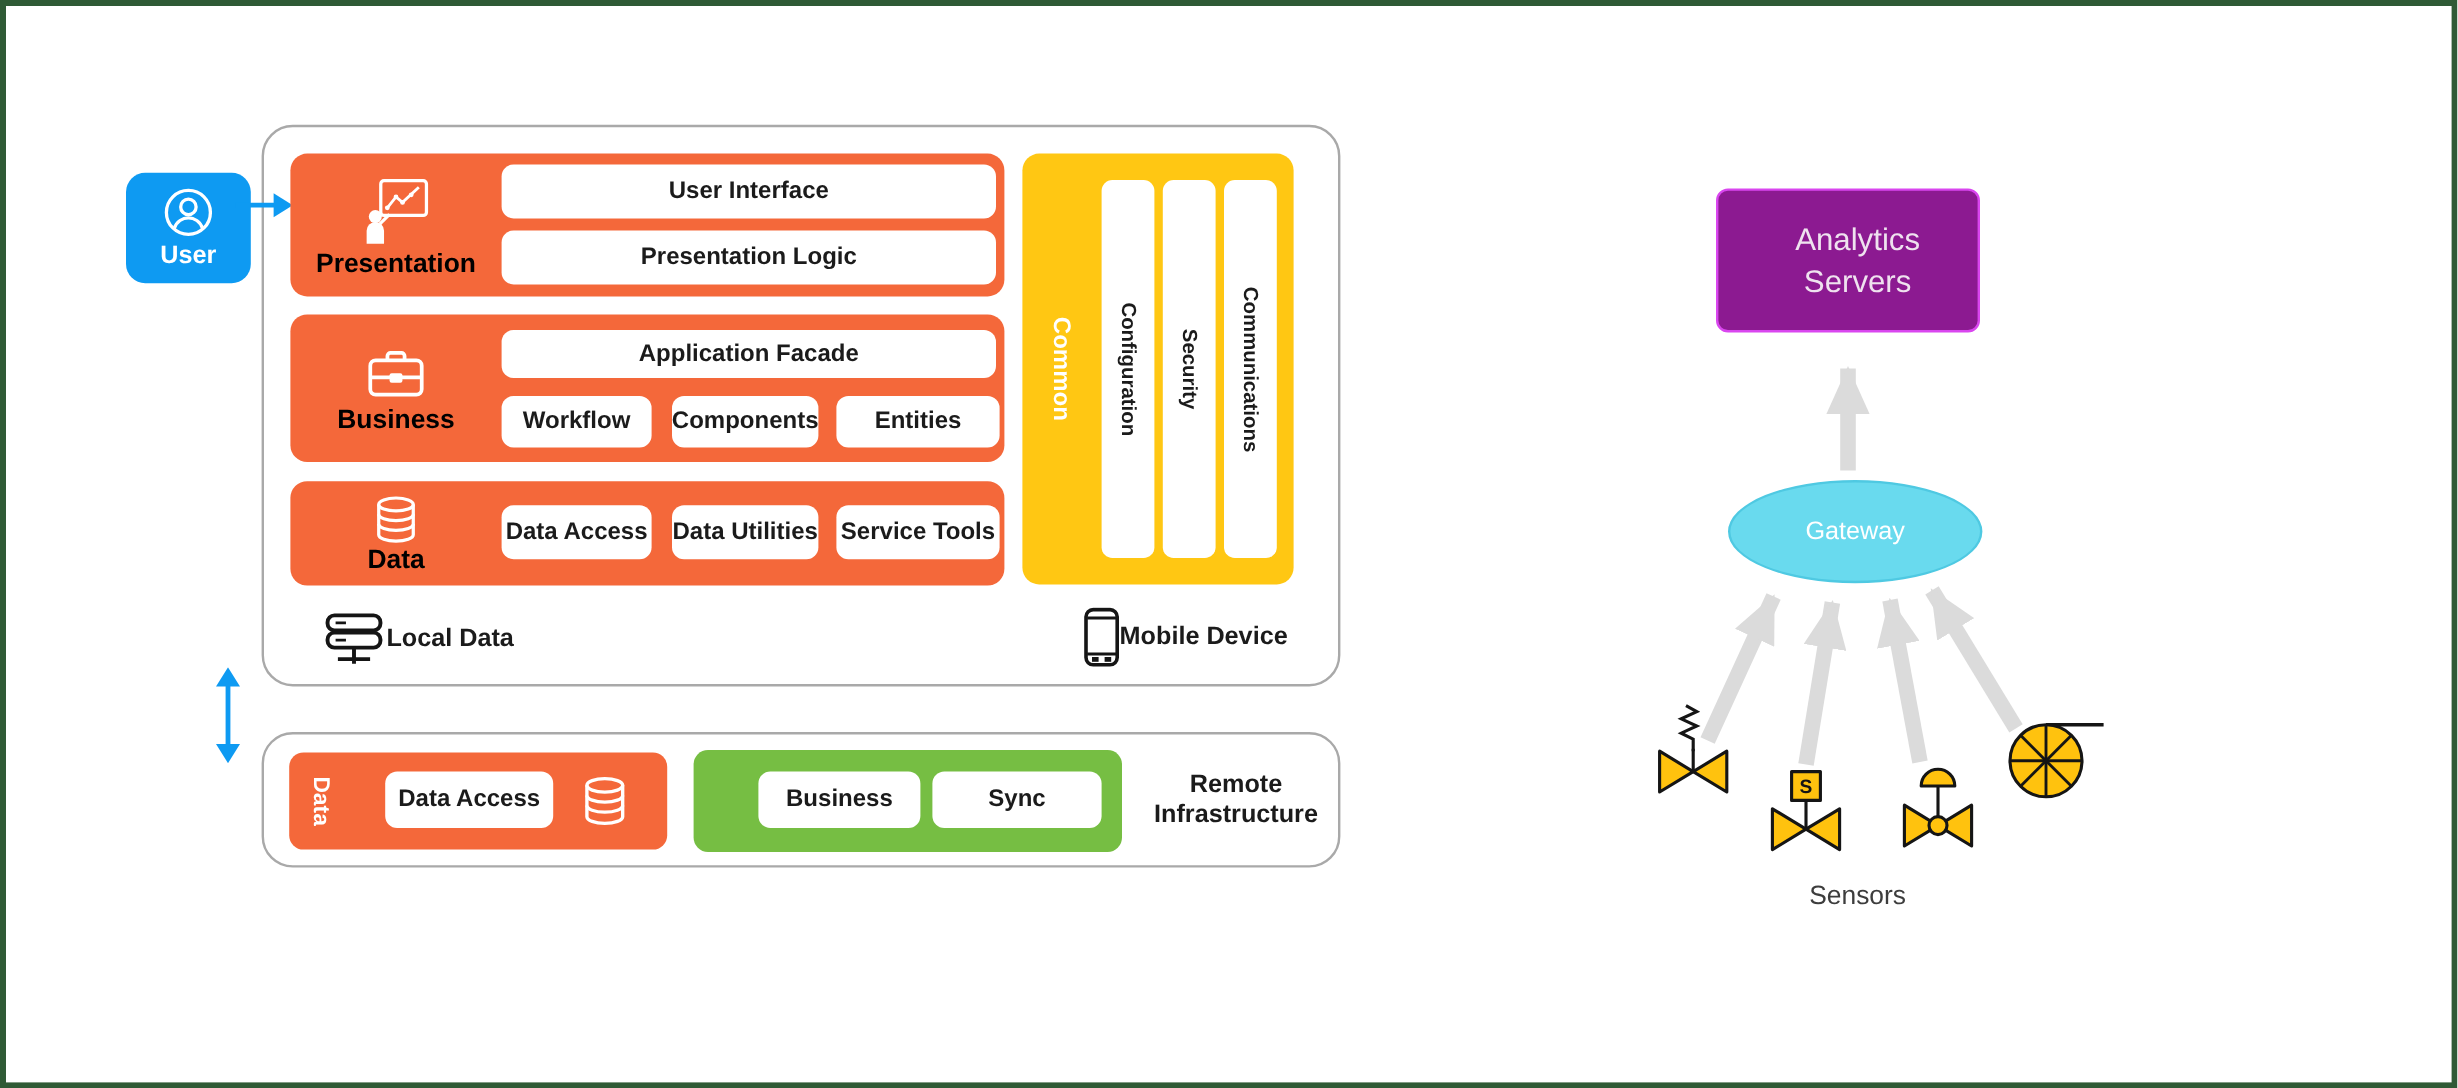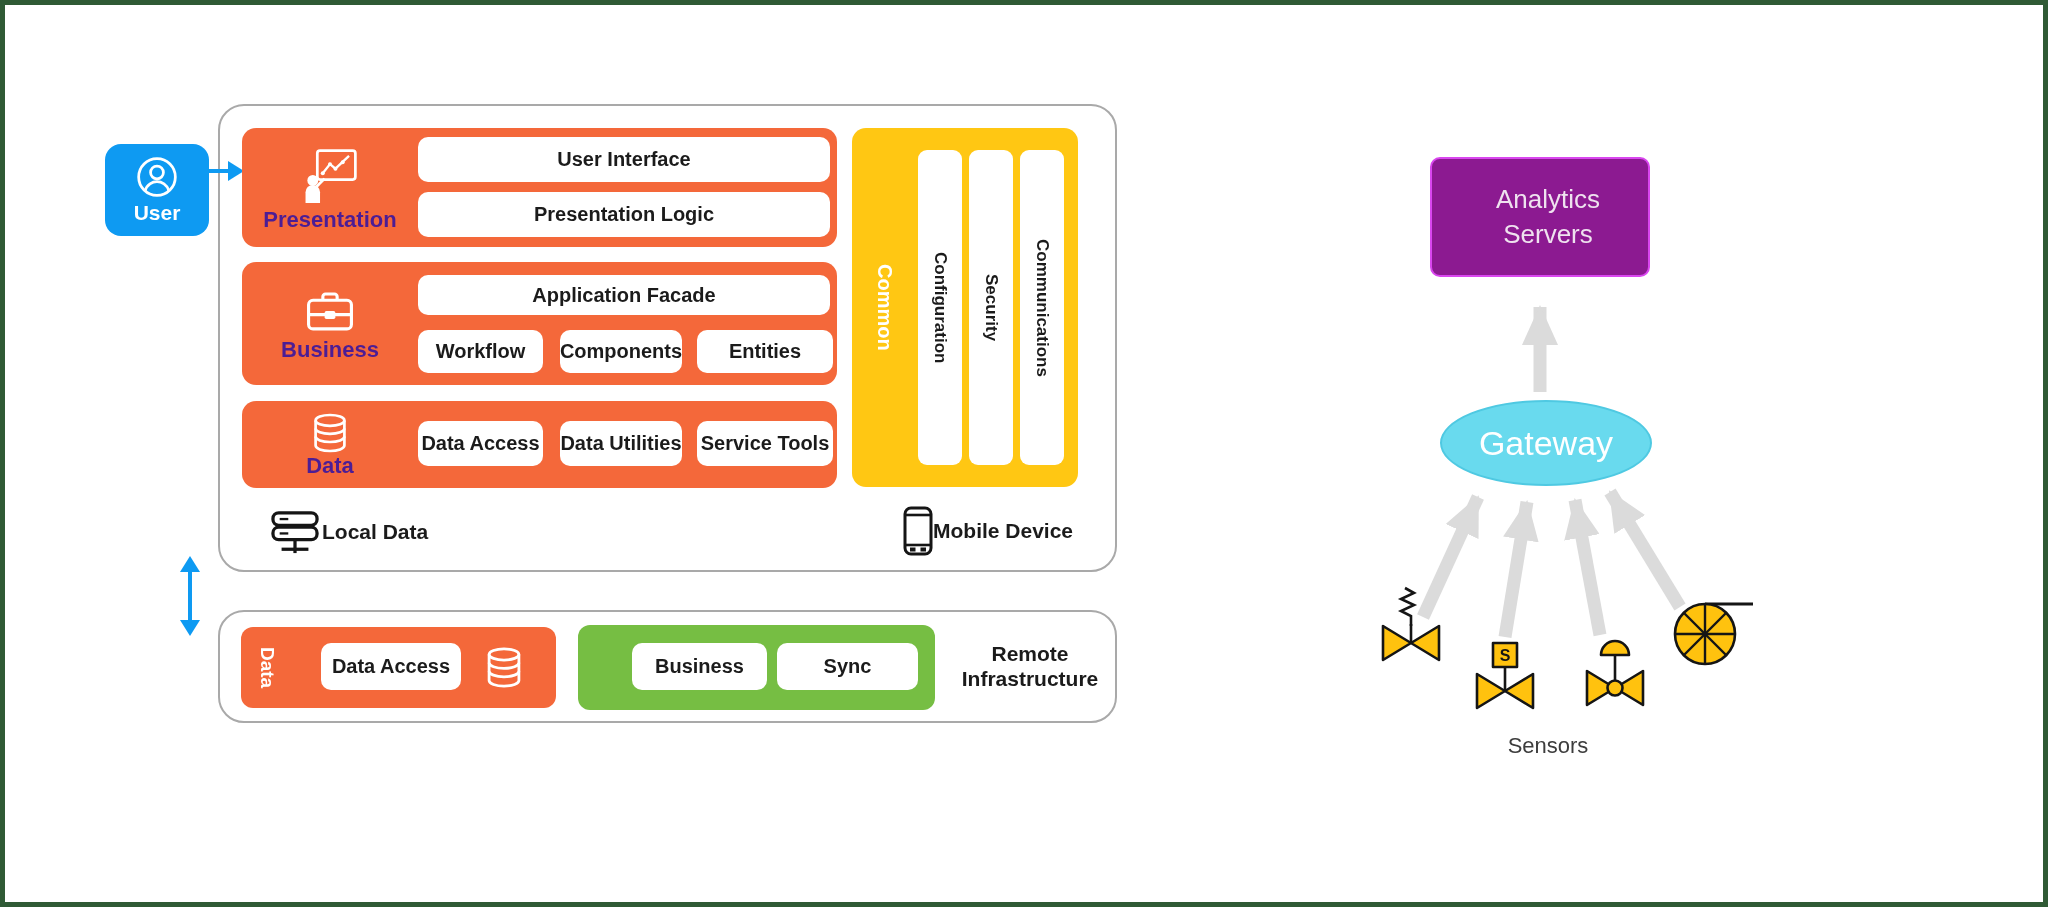--- a/index.html
+++ b/index.html
@@ -12,34 +12,34 @@
   .frame{position:relative;width:2048px;height:907px;background:#fff;overflow:hidden;
          font-family:"Liberation Sans","DejaVu Sans",sans-serif;color:var(--ink);}
   .border-overlay{position:absolute;inset:0;border:5px solid var(--frame_green);pointer-events:none;z-index:60;}
   .abs{position:absolute;box-sizing:border-box;}
   .container{border:2px solid var(--container_border);border-radius:26px;background:#fff;}
   .layer{background:var(--orange);border-radius:14px;position:absolute;box-sizing:border-box;}
   .whitebox{position:absolute;background:#fff;border-radius:10px;display:flex;align-items:center;justify-content:center;
             font-weight:bold;font-size:20px;color:var(--ink);box-sizing:border-box;text-align:center;}
   .side{position:absolute;left:0;top:0;width:176px;height:100%;display:flex;flex-direction:column;
         align-items:center;justify-content:center;gap:4px;}
-  .side .ltxt{color:#4c1d95;font-weight:bold;font-size:22px;line-height:1;}
+  .side .ltxt{color:#000000;font-weight:bold;font-size:22px;line-height:1;}
   .vtext{writing-mode:vertical-rl;display:flex;align-items:center;justify-content:center;text-align:center;}
   .common-box{background:var(--yellow);border-radius:14px;}
   .common-label{color:#fff;font-weight:bold;font-size:20px;}
   .vwhite{position:absolute;background:#fff;border-radius:9px;font-weight:bold;font-size:17px;color:var(--ink);}
   .cap{font-weight:bold;font-size:21px;color:var(--ink);}
   .userbox{background:var(--blue);border-radius:16px;display:flex;flex-direction:column;align-items:center;
            justify-content:center;gap:2px;color:#fff;font-weight:bold;font-size:21px;}
   .greenbox{background:var(--green);border-radius:12px;}
   .analytics{background:var(--purple);border:2px solid #d946ef;border-radius:10px;display:flex;align-items:center;
              justify-content:center;text-align:center;color:#EFE2EF;font-size:26px;line-height:1.35;padding-left:16px;}
   .analytics span{width:150px;}
   .gateway{background:var(--cyan);border:2px solid var(--cyan_border);border-radius:50%;display:flex;align-items:center;
-           justify-content:center;color:#fff;font-size:34px;}
+           justify-content:center;color:#fff;font-size:21px;}
   .sensors-label{font-size:22px;color:#3D3D3D;text-align:center;}
   .remote-cap{font-weight:bold;font-size:21px;line-height:1.2;text-align:center;color:var(--ink);}
   svg{display:block;}
   .stroke-w{stroke:#fff;fill:none;}
   .stroke-k{stroke:#151515;fill:none;}
   .fill-w{fill:#fff;}
   .sensor{fill:var(--sensor_yellow);stroke:#151515;stroke-width:2.6;stroke-linejoin:round;}
   .arrowline{stroke:var(--gray_arrow);stroke-width:13;}
   .arrowhead{fill:var(--gray_arrow);}
   .bluestroke{stroke:var(--blue);stroke-width:4;}

